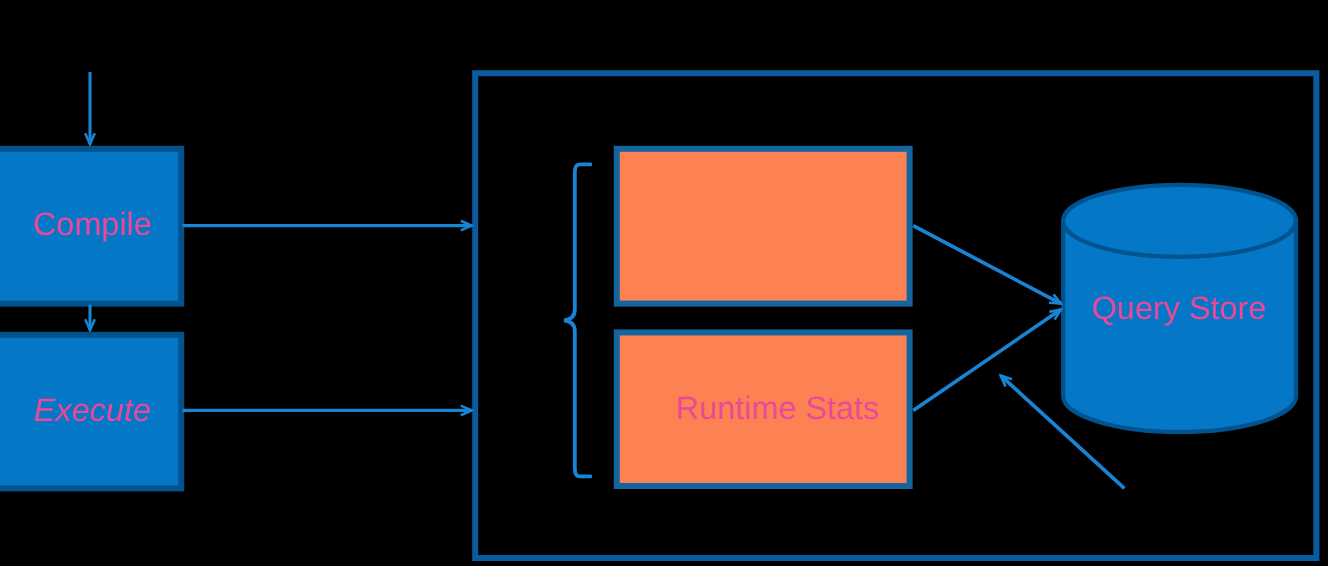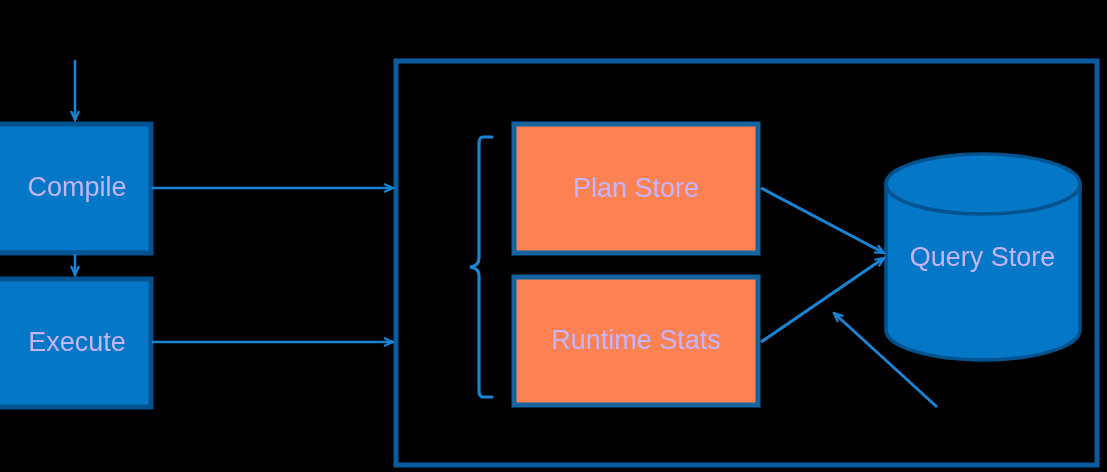--- a/index.html
+++ b/index.html
@@ -23,29 +23,29 @@
     top: 0;
     width: 1107px;
     height: 472px;
   }
   .node-label {
     position: absolute;
     display: flex;
     align-items: center;
     justify-content: center;
     text-align: center;
-    color: #c4b5fd;
+    color: #ec4899;
     font-weight: 400;
     pointer-events: none;
     line-height: 1.15;
   }
   .label-compile   { left: 2px;   top: 123px; width: 150px; height: 130px; font-size: 27px; }
-  .label-execute   { left: 2px;   top: 278px; width: 150px; height: 129px; font-size: 27px; }
+  .label-execute   { left: 2px;   top: 278px; width: 150px; height: 129px; font-size: 27px; font-style: italic; }
   .label-planstore { left: 512px; top: 122px; width: 248px; height: 133px; font-size: 27px; }
-  .label-runtime   { left: 512px; top: 275px; width: 248px; height: 132px; font-size: 27px; }
+  .label-runtime   { left: 512px; top: 275px; width: 248px; height: 132px; font-size: 27px; padding-left: 12px; }
   .label-cylinder  { left: 885px; top: 220px; width: 195px; height: 75px;  font-size: 27px; flex-direction: row; }
 </style>
 </head>
 <body>
 
 <div id="stage">
 
   <svg class="svg-layer" viewBox="0 0 1107 472" xmlns="http://www.w3.org/2000/svg">
 
     <defs>
@@ -83,21 +83,20 @@
 
     <line x1="761" y1="342" x2="884" y2="258" stroke="#1a84d4" stroke-width="3" marker-end="url(#arrowOpen)"></line>
 
     <line x1="937" y1="407" x2="834" y2="313" stroke="#1a84d4" stroke-width="3" marker-end="url(#arrowOpen)"></line>
   </svg>
 
   <div class="node-label label-compile">Compile</div>
 
   <div class="node-label label-execute">Execute</div>
 
-  <div class="node-label label-planstore">Plan Store</div>
 
   <div class="node-label label-runtime">Runtime Stats</div>
 
   <div class="node-label label-cylinder">
     <span>Query Store</span>
   </div>
 
 </div>
 
 </body></html>

